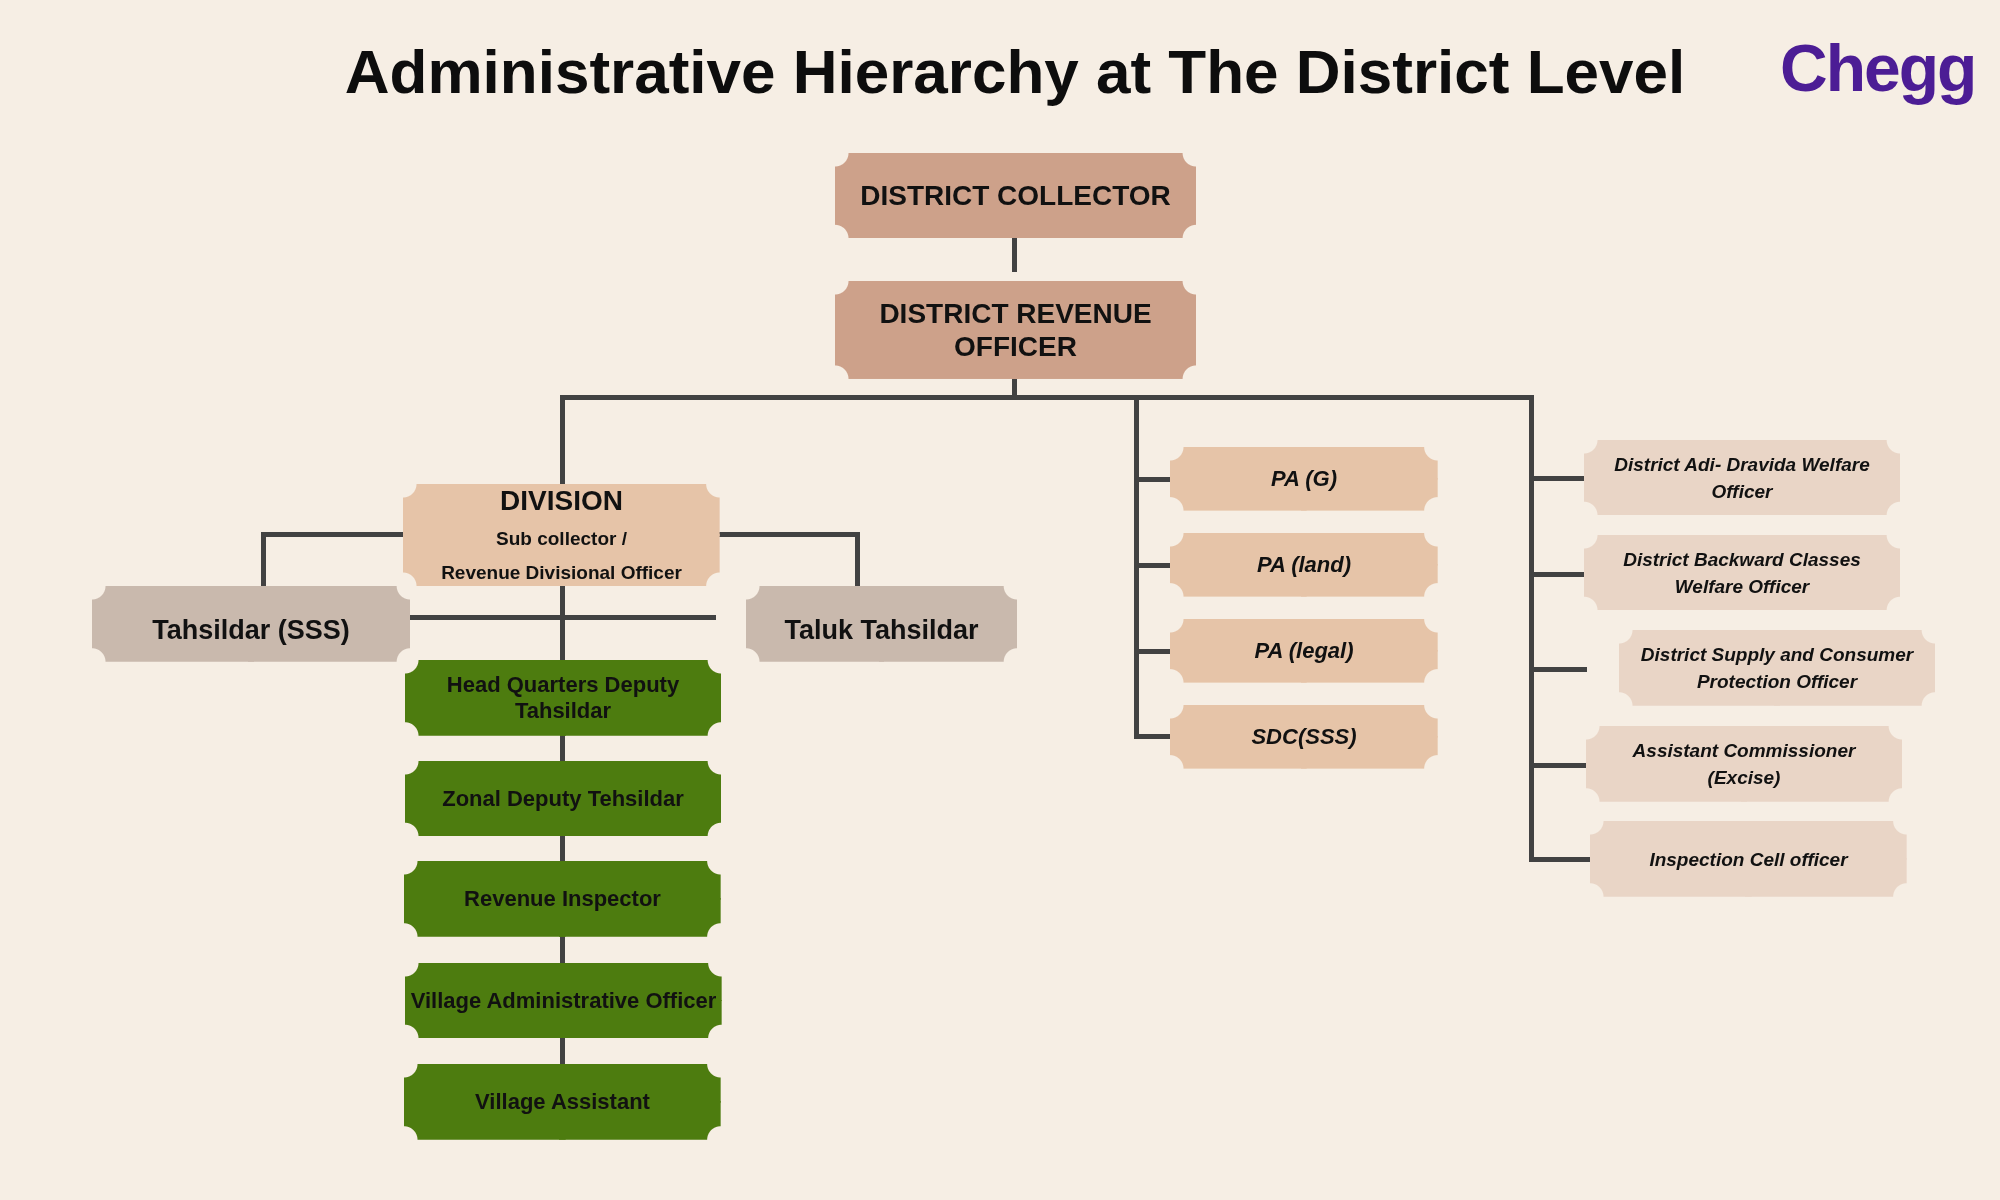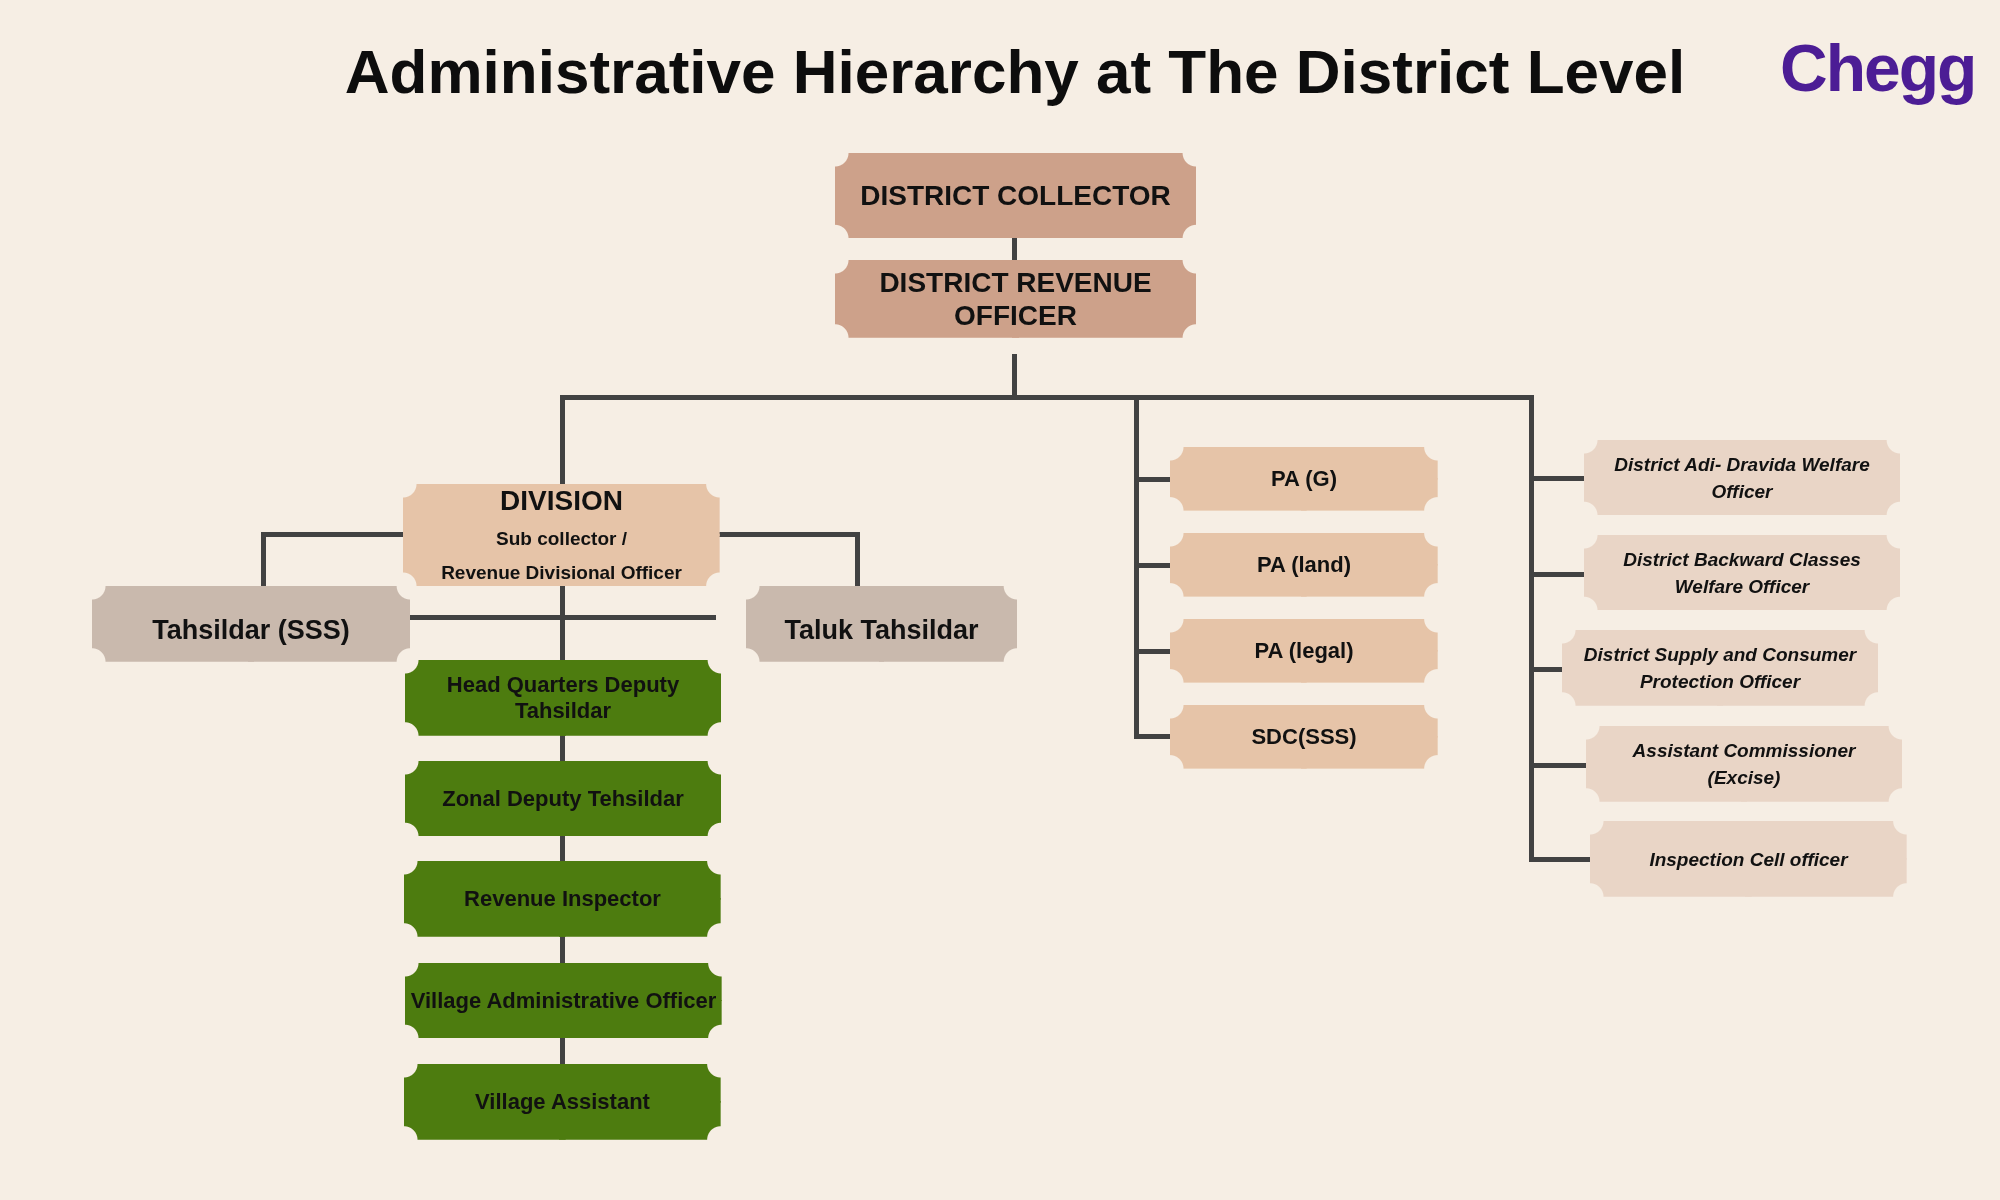--- a/index.html
+++ b/index.html
@@ -35,21 +35,21 @@
       radial-gradient(circle 14px at 100% 100%, transparent 13px, #000 14px) bottom right;
     mask-size:51% 51%;
     mask-repeat:no-repeat;
   }
   .top { background:#cda18a; font-size:28px; line-height:33px; }
   .div { background:#e6c4a8;gap:7px; }
   .div .h { font-size:28px; line-height:34px; }
   .div .s { font-size:19px; line-height:27px; }
   .tah { background:#c9b9ad; font-size:27px;justify-content:flex-end; }
   .chain { background:#4d7c0f; font-size:22px; line-height:26px; }
-  .pa { background:#e6c4a8; font-size:22px; }
+  .pa { background:#e6c4a8; font-size:22px;font-style:italic; }
   .side { background:#e9d5c6; font-size:19px; line-height:27px;font-style:italic; }
 </style>
 </head>
 <body>
 
 <div class="title">Administrative Hierarchy at The District Level</div>
 <div class="logo" style="color:#4c1d95">Chegg</div>
 
 <div class="line" style="left:1012px;top:236px;width:5px;height:36px"></div>
 <div class="line" style="left:1012px;top:354px;width:5px;height:45px"></div>
@@ -72,21 +72,21 @@
 
 <div class="line" style="left:1529px;top:476px;width:56px;height:5px"></div>
 <div class="line" style="left:1529px;top:572px;width:56px;height:5px"></div>
 <div class="line" style="left:1529px;top:667px;width:58px;height:5px"></div>
 <div class="line" style="left:1529px;top:763px;width:58px;height:5px"></div>
 <div class="line" style="left:1529px;top:857px;width:62px;height:5px"></div>
 
 <div class="box top" style="left:835px;top:153px;width:361px;height:85px">
   <span>DISTRICT COLLECTOR</span>
 </div>
-<div class="box top" style="left:835px;top:260px;width:361px;height:78px;padding:16px 40px">
+<div class="box top" style="left:835px;top:281px;width:361px;height:98px;padding:16px 40px">
   <span>DISTRICT REVENUE OFFICER</span>
 </div>
 
 <div class="box div" style="left:403px;top:484px;width:317px;height:102px">
   <span class="h">DIVISION</span>
   <span class="s">Sub collector /</span>
   <span class="s">Revenue Divisional Officer</span>
 </div>
 
 <div class="box tah" style="left:92px;top:586px;width:318px;height:76px">
@@ -124,21 +124,21 @@
 <div class="box pa" style="left:1170px;top:705px;width:268px;height:64px">
   <span>SDC(SSS)</span>
 </div>
 
 <div class="box side" style="left:1584px;top:440px;width:316px;height:75px">
   <span>District Adi- Dravida Welfare Officer</span>
 </div>
 <div class="box side" style="left:1584px;top:535px;width:316px;height:75px;padding:0 30px">
   <span>District Backward Classes Welfare Officer</span>
 </div>
-<div class="box side" style="left:1562px;top:630px;width:316px;height:76px;padding:0 4px">
+<div class="box side" style="left:1619px;top:630px;width:316px;height:76px;padding:0 4px">
   <span>District Supply and Consumer Protection Officer</span>
 </div>
 <div class="box side" style="left:1586px;top:726px;width:316px;height:76px;padding:0 40px">
   <span>Assistant Commissioner (Excise)</span>
 </div>
 <div class="box side" style="left:1590px;top:821px;width:317px;height:76px">
   <span>Inspection Cell officer</span>
 </div>
 
 </body></html>

